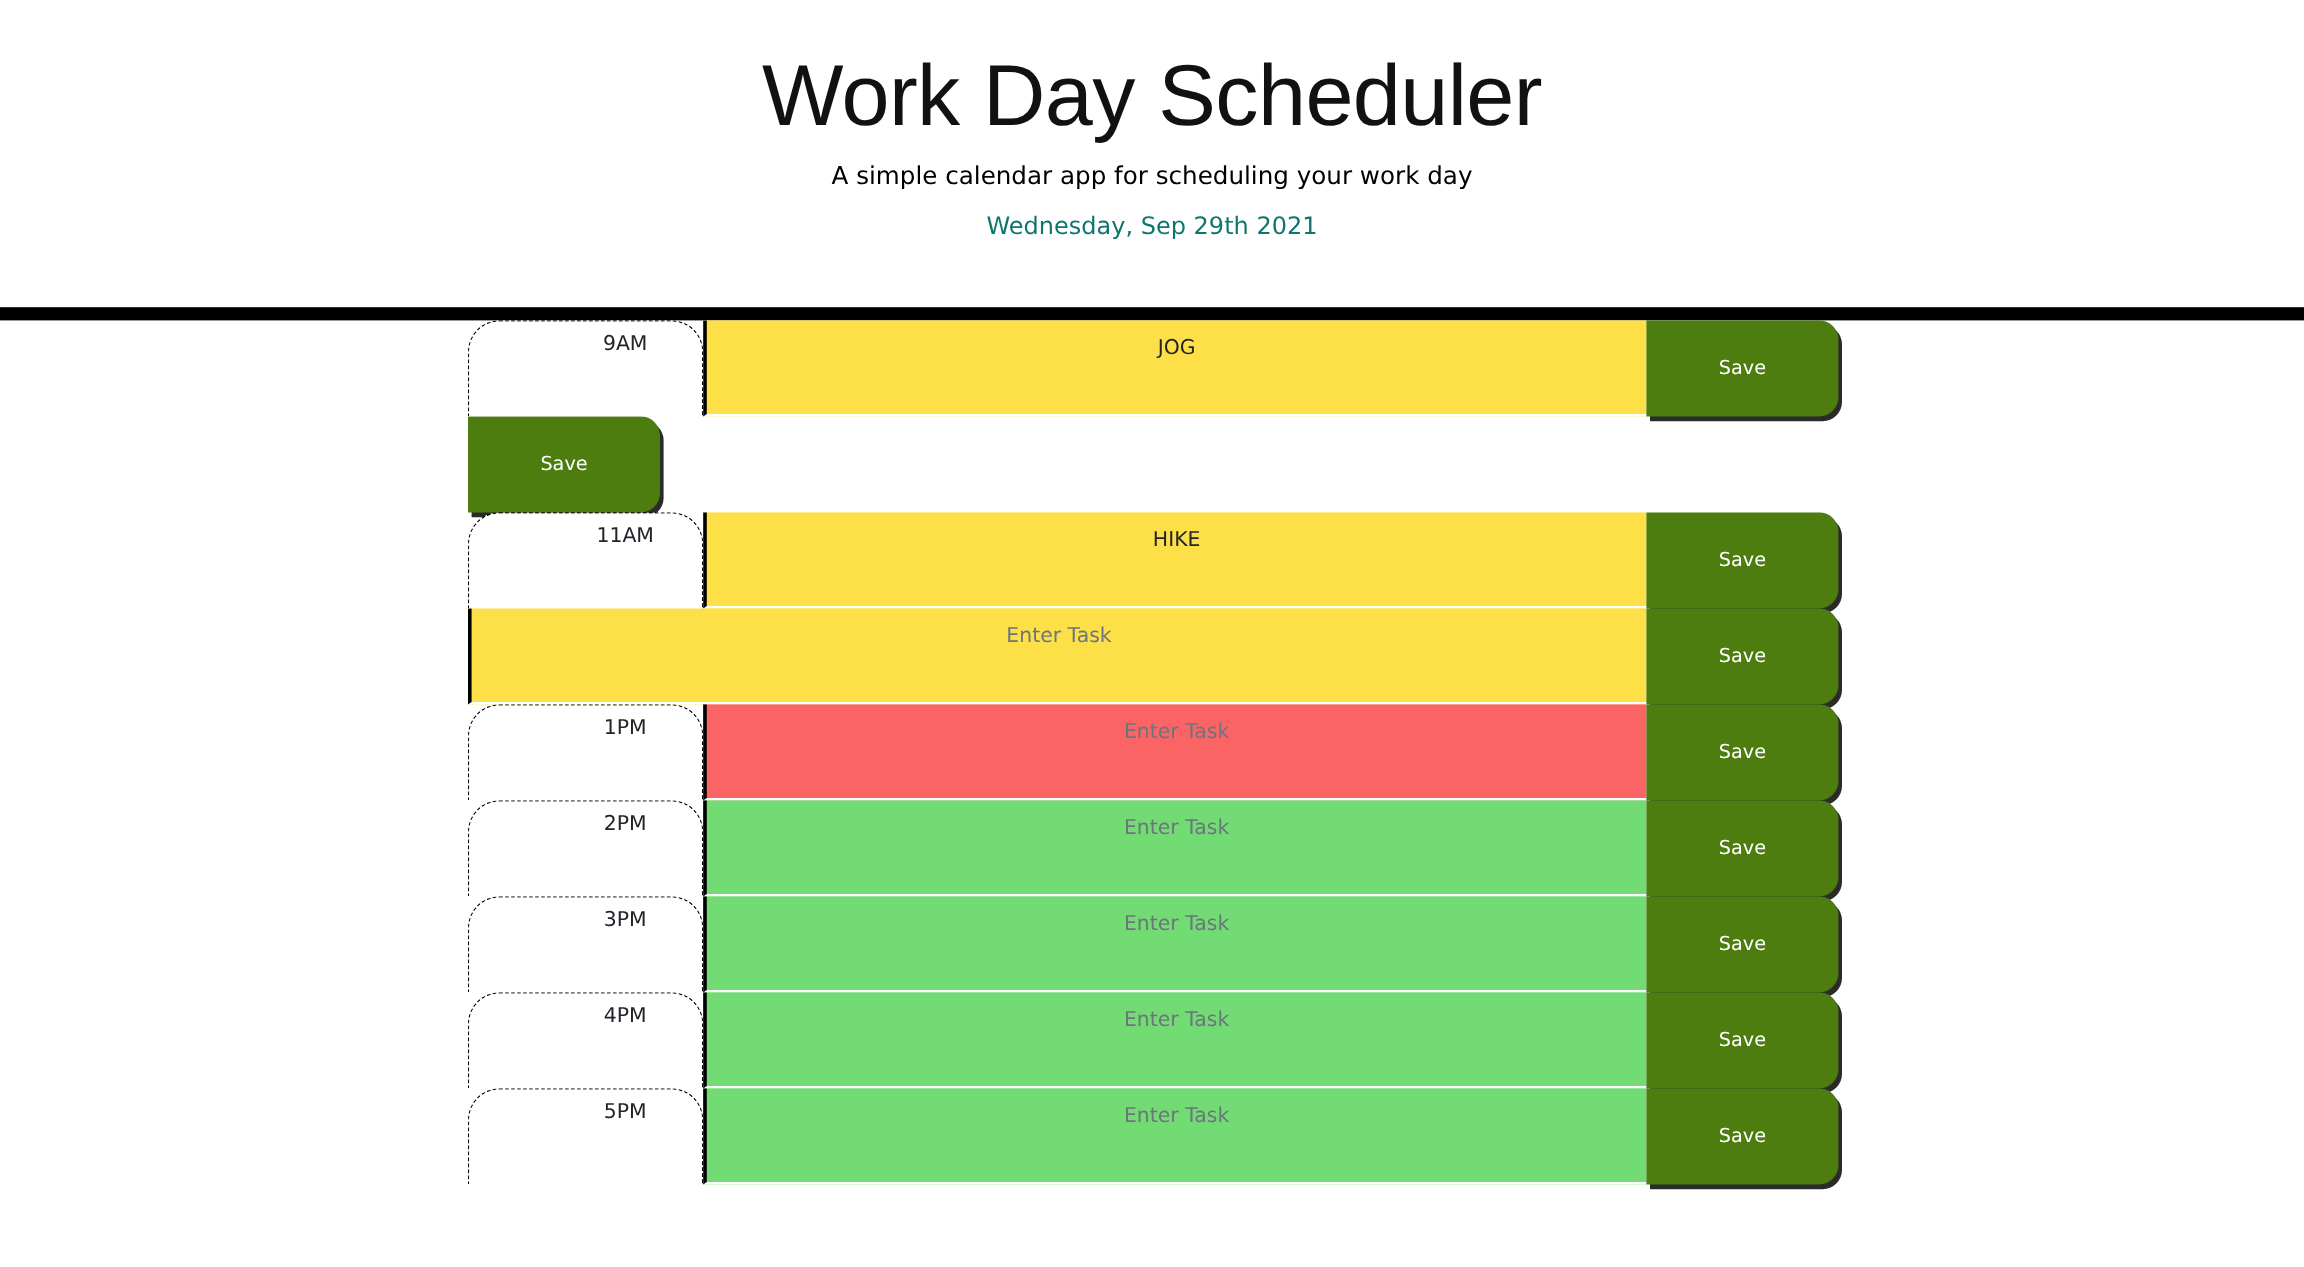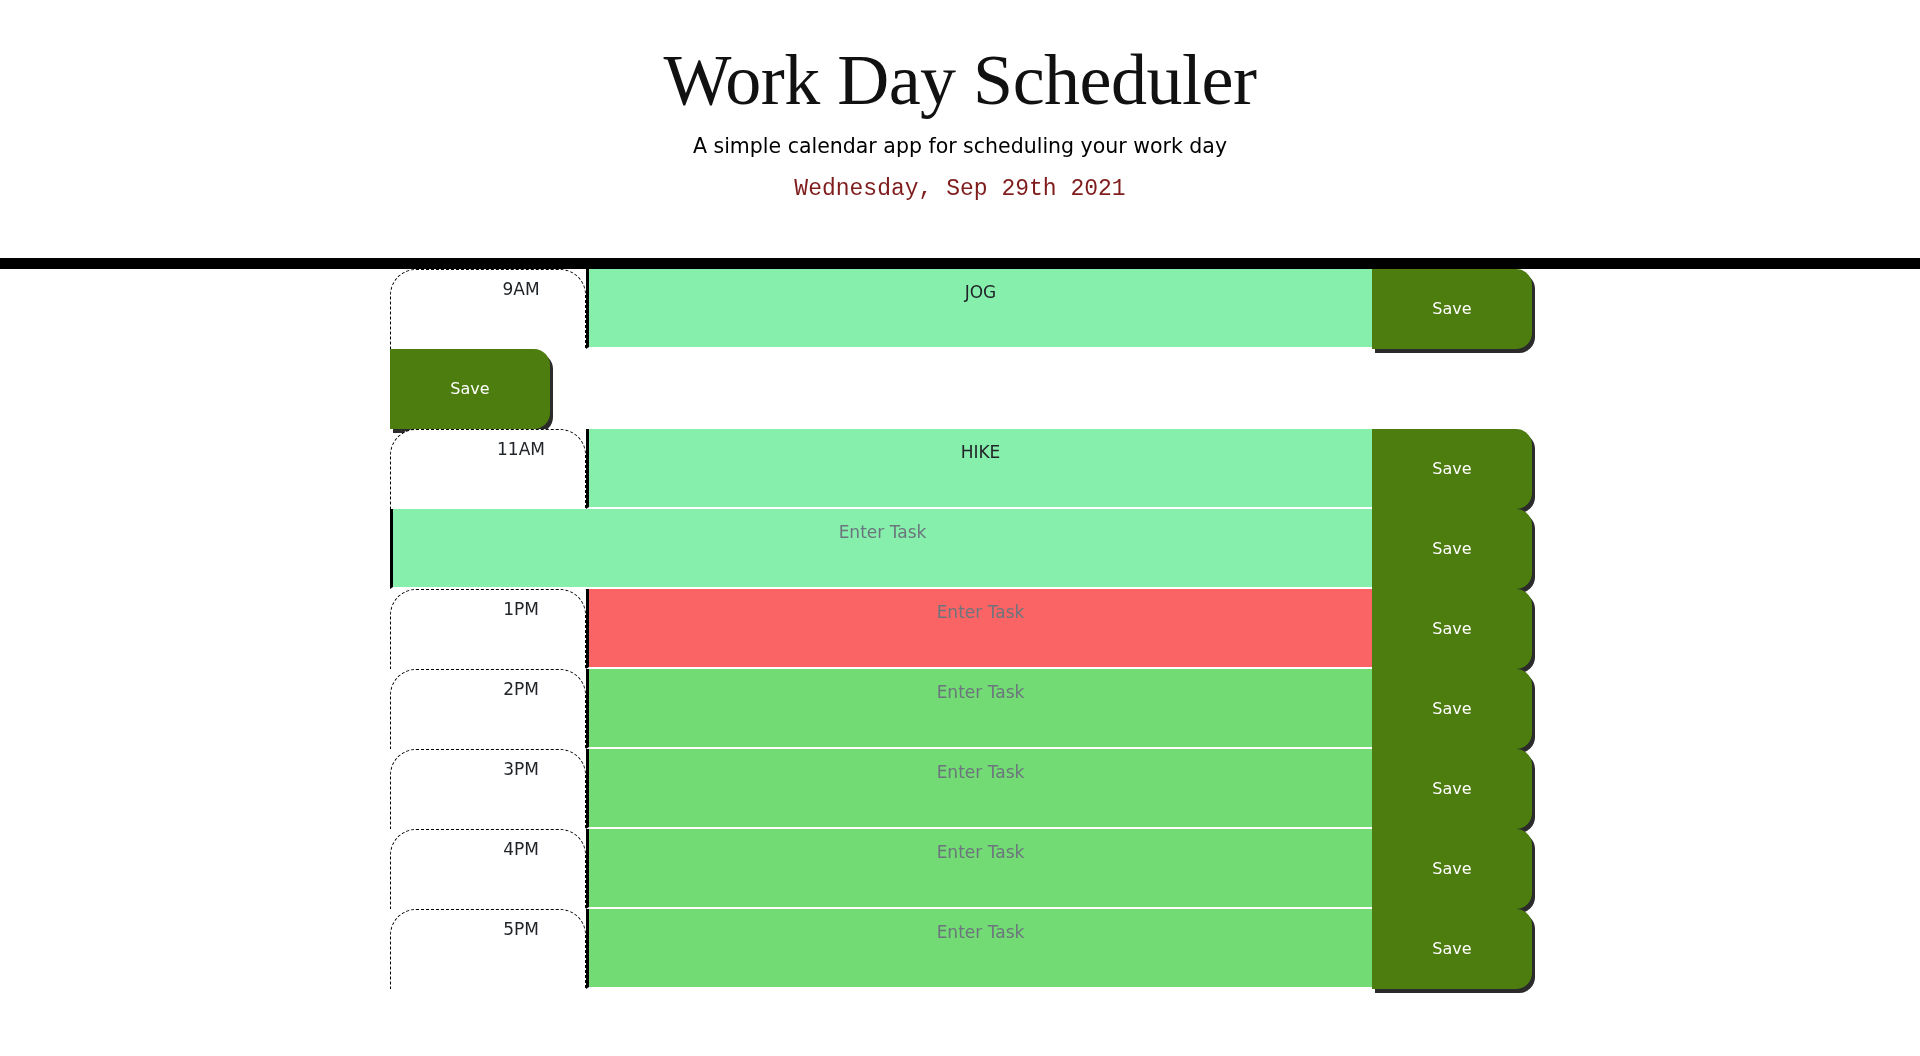--- a/index.html
+++ b/index.html
@@ -22,34 +22,33 @@
     background: #ffffff;
     text-align: center;
   }
   .app-title {
     margin: 0;
     font-size: 72px;
     line-height: 1.08;
     font-weight: 400;
     color: #111111;
     letter-spacing: -0.5px;
-    font-family: Liberation Serif, serif;
+    font-family: Liberation Sans, sans-serif;
   }
   .app-subtitle {
     margin: 14px 0 12px 0;
     font-size: 20.5px;
     font-weight: 400;
     color: #000000;
   }
   .app-date {
     margin: 18px 0 0 0;
-    font-size: 23px;
+    font-size: 20px;
     font-weight: 400;
-    color: #7f1d1d;
-    font-family: Liberation Mono, monospace;
+    color: #0f766e;
   }
 
   .header-rule {
     width: 100%;
     height: 11px;
     background: #000000;
     margin-top: 56px;
   }
 
   
@@ -95,21 +94,21 @@
     color: #212529;
     text-align: center;
     padding-top: 13px;
     height: 80px;
     overflow: hidden;
     white-space: pre-wrap;
     line-height: 1.25;
   }
   .task.placeholder { color: #6c757d; }
 
-  .task.past    { background: #86efac; }
+  .task.past    { background: #fde047; }
   .task.present { background: #fa6464; }
   .task.future  { background: #73db73; }
 
   
   .saveBtn {
     flex: 0 0 160px;
     width: 160px;
     height: 80px;
     background: #4d7c0f;
     color: #ffffff;

